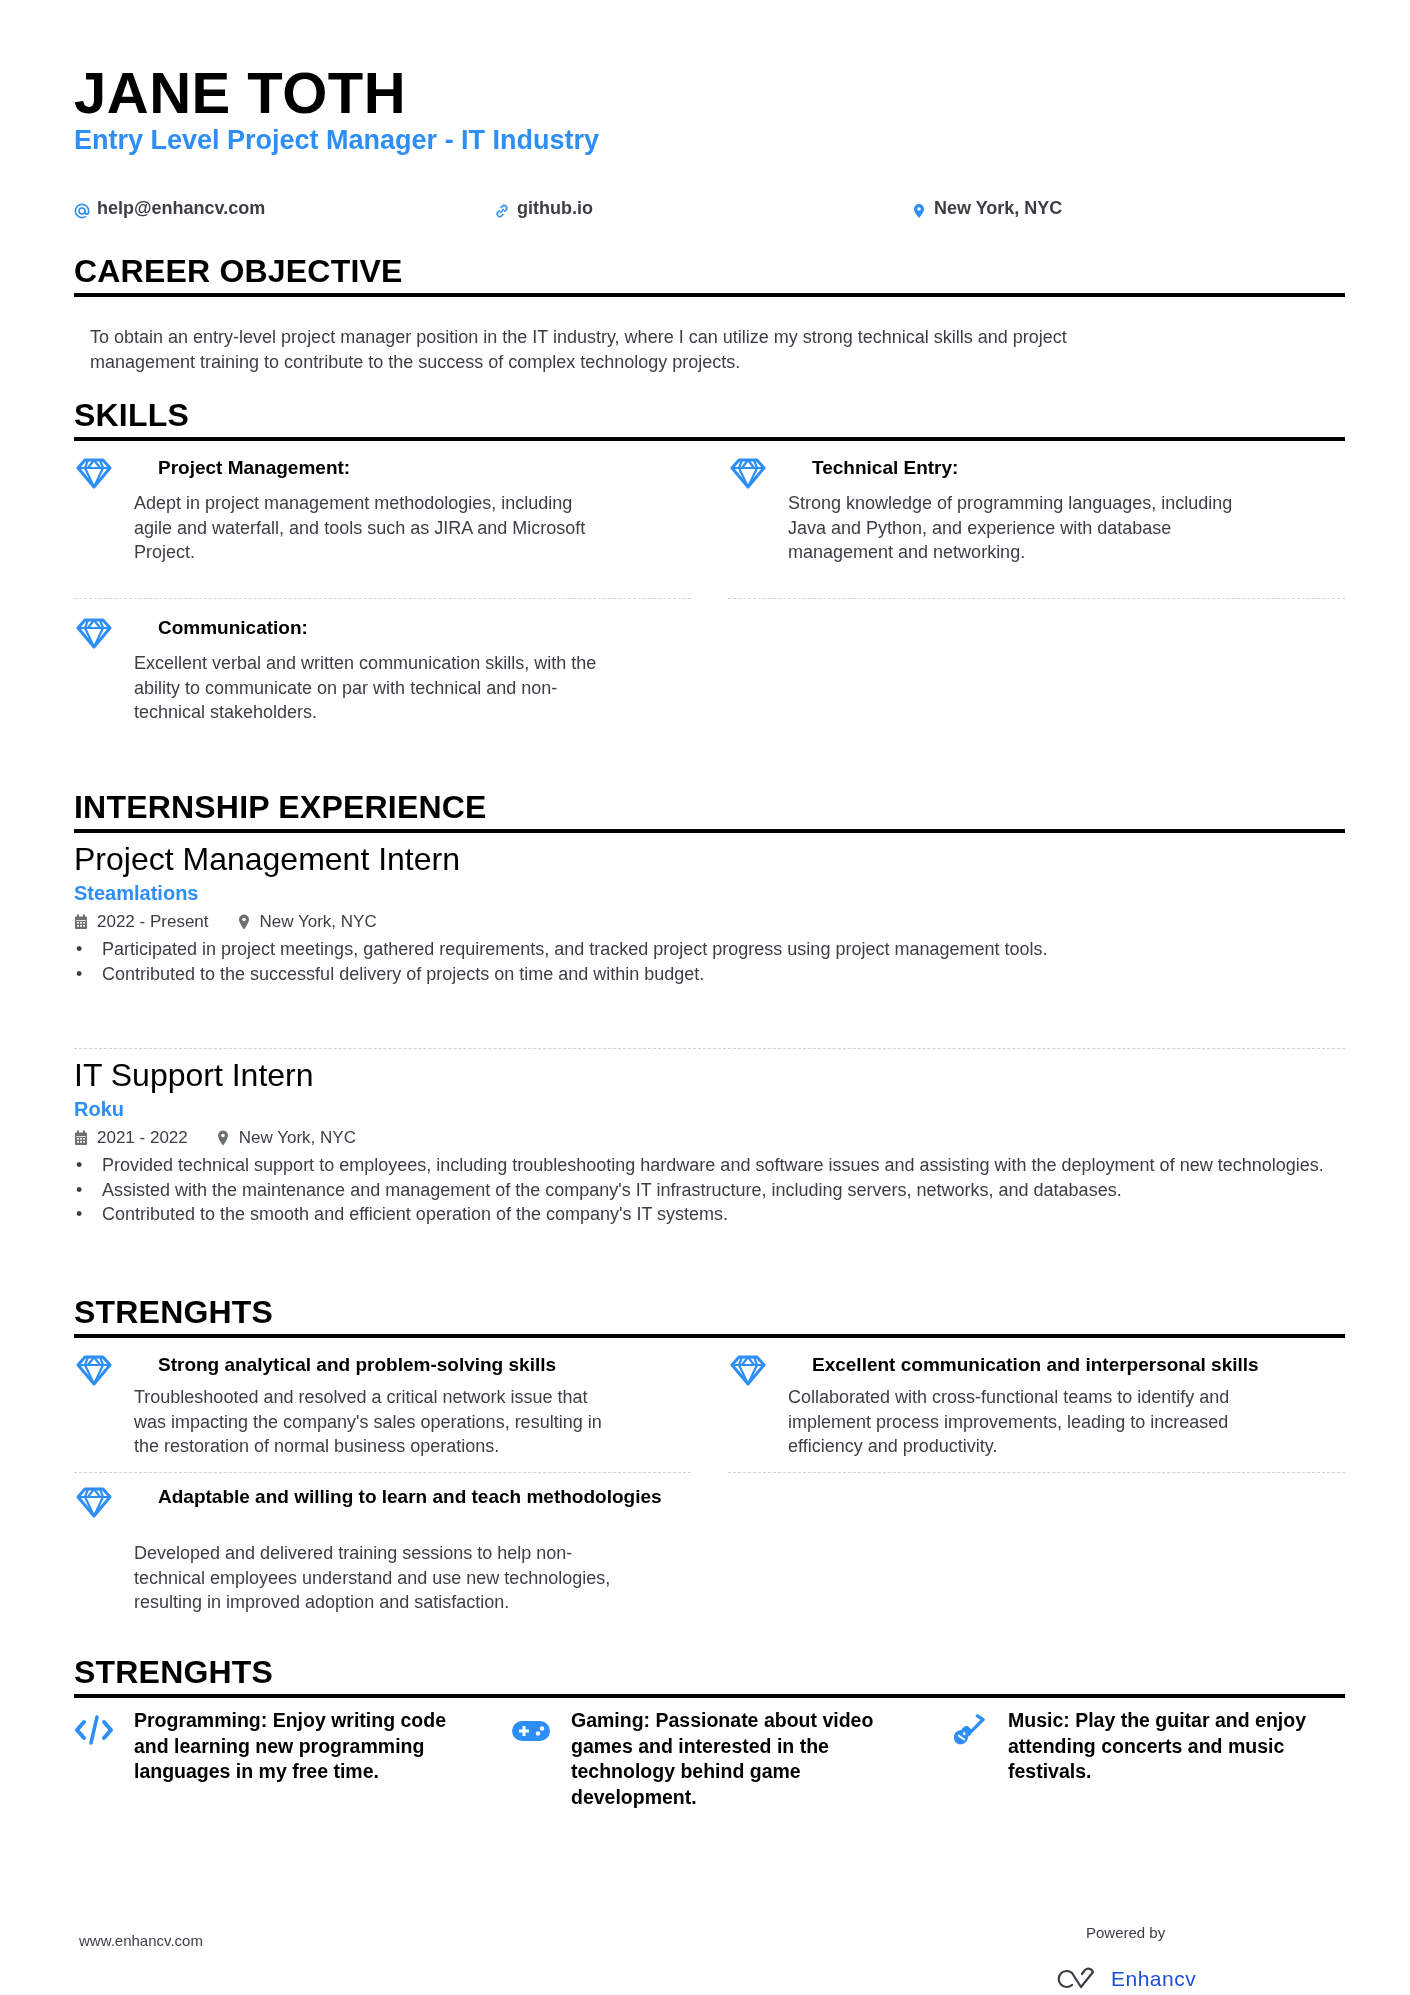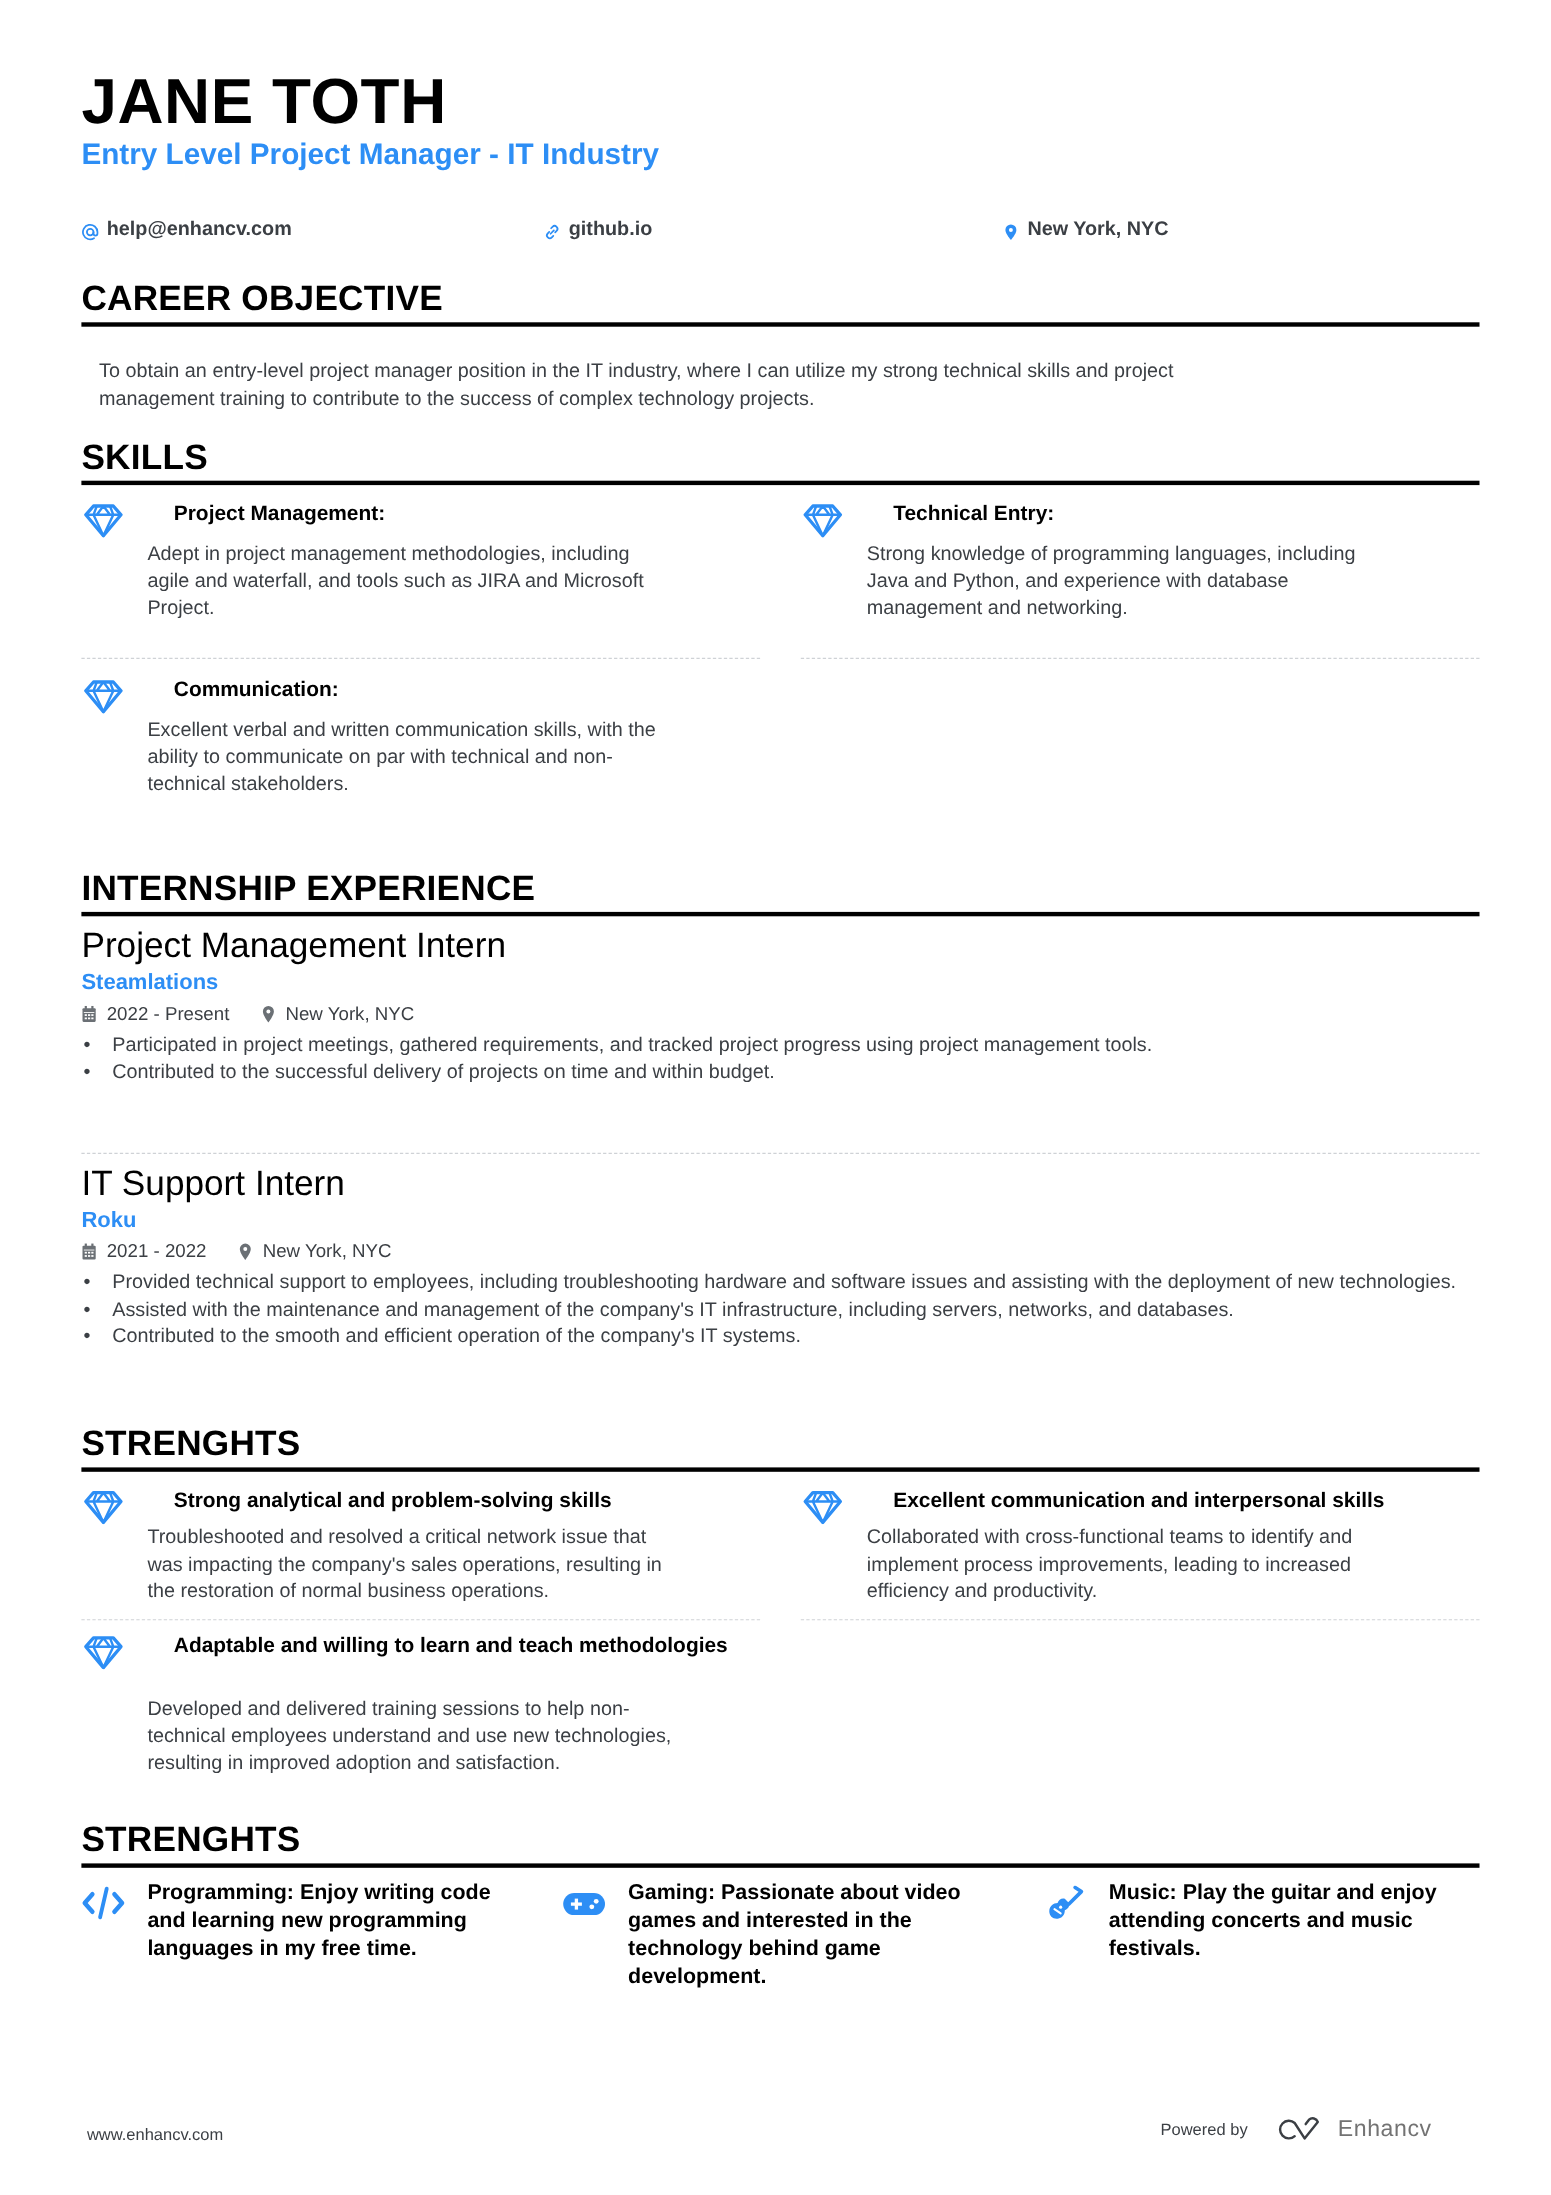--- a/index.html
+++ b/index.html
@@ -26,23 +26,23 @@
   .job .meta { display: flex; align-items: center; font-size: 17px; color: #3b3f44; line-height: 22px; margin-top: 5px; }
   .job .meta .m { display: flex; align-items: center; gap: 9px; margin-right: 28px; }
   .job .meta svg { width: 14px; height: 16px; }
   .job ul { margin: 4px 0 0 0; padding: 0; list-style: none; }
   .job li { position: relative; padding-left: 28px; font-size: 18px; line-height: 24.5px; color: #3b3f44; }
   .job li::before { content: "•"; position: absolute; left: 2px; top: 0; color: #3b3f44; }
   .passion { position: absolute; width: 400px; }
   .passion .icon { position: absolute; left: 0; top: 6px; width: 40px; height: 32px; }
   .passion .text { position: absolute; left: 60px; top: 0; width: 340px; font-size: 19.5px; font-weight: 700; line-height: 25.5px; color: #000; }
   .footer-left { position: absolute; left: 79px; top: 1932px; font-size: 15px; color: #3b3f44; }
-  .footer-right { position: absolute; left: 1055px; top: 1924px; display: flex; align-items: center; gap: 26px; }
+  .footer-right { position: absolute; left: 1055px; top: 1924px; display: flex; align-items: center; gap: 26px; flex-direction: column; }
   .footer-right .pb { font-size: 15px; color: #3b3f44; }
-  .footer-right .brand { display: flex; align-items: center; gap: 10px; font-size: 21px; color: #737373; letter-spacing: 0.5px; }
+  .footer-right .brand { display: flex; align-items: center; gap: 10px; font-size: 21px; color: #1d4ed8; letter-spacing: 0.5px; }
 </style>
 </head>
 <body>
 
 <div class="page">
 
   <h1 class="name">JANE TOTH</h1>
   <div class="title">Entry Level Project Manager - IT Industry</div>
 
   <div class="contacts">

